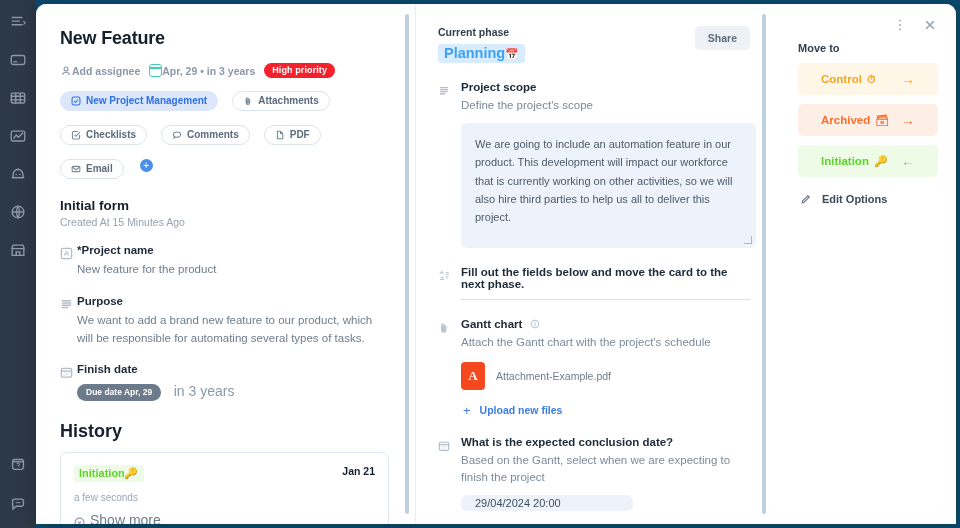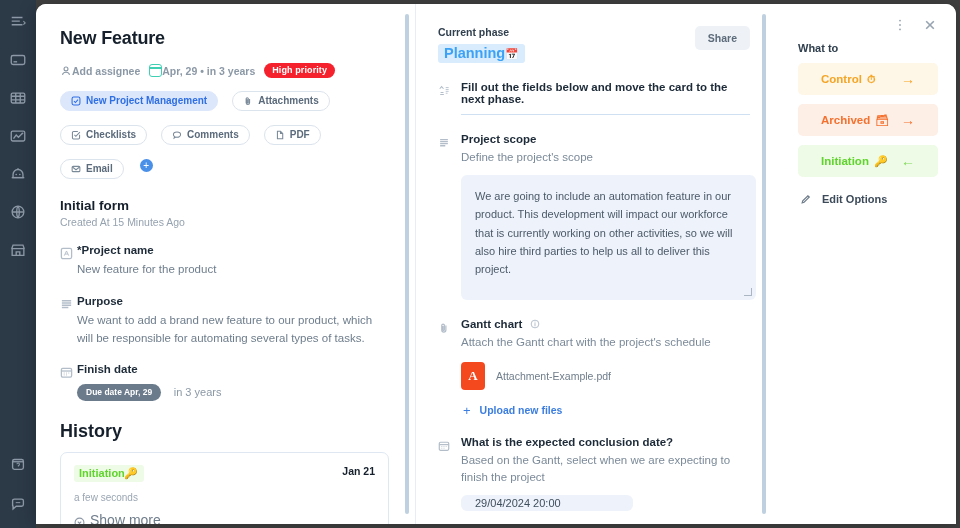--- a/index.html
+++ b/index.html
@@ -2,21 +2,21 @@
 <html><head>
 <meta charset="utf-8">
 <style>
   * { box-sizing: border-box; margin: 0; padding: 0; }
   html, body {
     width: 960px; height: 528px;
     font-family: "Liberation Sans", sans-serif;
     background: #6b7177;
     overflow: hidden;
   }
-  #app { position: relative; width: 960px; height: 528px; background: #404040; }
+  #app { position: relative; width: 960px; height: 528px; background: #0c4a6e; }
 
   
   .rail {
     position: absolute; left: 0; top: 0; width: 36px; height: 528px;
     background: #2c3947;
     display: flex; flex-direction: column; align-items: center;
   }
   .rail-top { padding-top: 12px; display:flex; flex-direction:column; align-items:center; gap: 18px; }
   .rail-bottom { position:absolute; bottom: 14px; display:flex; flex-direction:column; align-items:center; gap: 20px; }
   .rail-ico { width: 20px; height: 20px; display:flex; align-items:center; justify-content:center; cursor:pointer; }
@@ -69,21 +69,21 @@
   .field-ico { width:13px; height:13px; flex:0 0 13px; margin-top:2px; }
   .field-ico svg { stroke:#b2bdc9; fill:none; stroke-width:1.4; }
   .field-body { flex:1; }
   .field-label { font-size:11.5px; font-weight:700; color:#1d2a38; }
   .field-value { font-size:11.5px; color:#6e7d8c; margin-top:5px; line-height:1.55; }
 
   .due-pill {
     display:inline-block; background:#6b7b8c; color:#fff; font-size:8.5px; font-weight:700;
     border-radius:9px; padding:3px 9px 4px; vertical-align:middle;
   }
-  .due-after { font-size:11px; color:#8b98a6; margin-left:8px;}
+  .due-after { font-size:14px; color:#8b98a6; margin-left:8px;}
 
   .hist-title { font-size:18px; font-weight:700; color:#16202c; margin-top:20px;}
   .hist-card {
     border:1px solid #dfe8f2; border-radius:7px; padding:12px 13px 13px; margin-top:10px;
     position:relative; background:#fff;
   }
   .hist-head { display:flex; justify-content:space-between; align-items:flex-start;}
   .badge-init { background:#eefbe7; color:#5fd52b; font-size:11px; font-weight:700; padding:2px 5px; border-radius:3px;}
   .hist-date { font-size:10.5px; font-weight:700; color:#16202c;}
   .hist-sub { font-size:10px; color:#9aa6b3; margin-top:10px;}
@@ -386,40 +386,40 @@
           <div class="phase-badge">
             <span>Planning</span><span class="emoji">📅</span>
           </div>
         </div>
         <button class="share-btn">Share</button>
       </div>
 
       <div class="q">
         <div class="q-ico">
           <svg viewBox="0 0 14 14" width="12" height="12">
-              <path d="M2 4.4l2.2-2.6 2.2 2.6M3 8.8h3.4M2.6 11h4.2" stroke-width="1.2"></path>
-              <path d="M9 3h3.4M9 5.2h3.4M9 7.4h3.4M9 9.6h2.2" stroke-width="1"></path>
-            </svg>
-        </div>
-        <div class="q-body">
-          <div class="q-title">Fill out the fields below and move the card to the next phase.</div>
-          <div class="q-rule"></div>
-        </div>
-      </div>
-
-      <div class="q">
-        <div class="q-ico">
-          <svg viewBox="0 0 14 14" width="12" height="12">
               <path d="M2.5 3h9M2.5 5.4h9M2.5 7.8h9M2.5 10.2h6" stroke-width="1.5"></path>
             </svg>
         </div>
         <div class="q-body">
           <div class="q-title">Project scope</div>
           <div class="q-sub">Define the project's scope</div>
           <div class="txtarea">We are going to include an automation feature in our product. This development will impact our workforce that is currently working on other activities, so we will also hire third parties to help us all to deliver this project.</div>
+        </div>
+      </div>
+
+      <div class="q">
+        <div class="q-ico">
+          <svg viewBox="0 0 14 14" width="12" height="12">
+              <path d="M2 4.4l2.2-2.6 2.2 2.6M3 8.8h3.4M2.6 11h4.2" stroke-width="1.2"></path>
+              <path d="M9 3h3.4M9 5.2h3.4M9 7.4h3.4M9 9.6h2.2" stroke-width="1"></path>
+            </svg>
+        </div>
+        <div class="q-body">
+          <div class="q-title">Fill out the fields below and move the card to the next phase.</div>
+          <div class="q-rule"></div>
         </div>
       </div>
 
       <div class="q">
         <div class="q-ico">
           <svg viewBox="0 0 14 14" width="12" height="12">
               <path d="M9.2 4.2v5.1a2.4 2.4 0 0 1-4.8 0V3.9a1.5 1.5 0 0 1 3 0v5.2a.8.8 0 0 1-1.6 0V4.6"></path>
             </svg>
         </div>
         <div class="q-body">
@@ -471,21 +471,21 @@
               <circle cx="7" cy="11.4" r=".9" fill="#97a3b0" stroke="none"></circle>
             </svg>
         </div>
         <div class="ico-btn">
           <svg viewBox="0 0 14 14" width="14" height="14">
               <path d="M3.2 3.2l7.6 7.6M10.8 3.2l-7.6 7.6"></path>
             </svg>
         </div>
       </div>
 
-      <div class="moveto-lab">What to</div>
+      <div class="moveto-lab">Move to</div>
 
       <div class="move-item mi-control">
         <span class="name">
           <span>Control</span>
             <span class="emoji">⏱</span>
         </span>
         <span class="arw">→</span>
       </div>
 
       <div class="move-item mi-archived">

